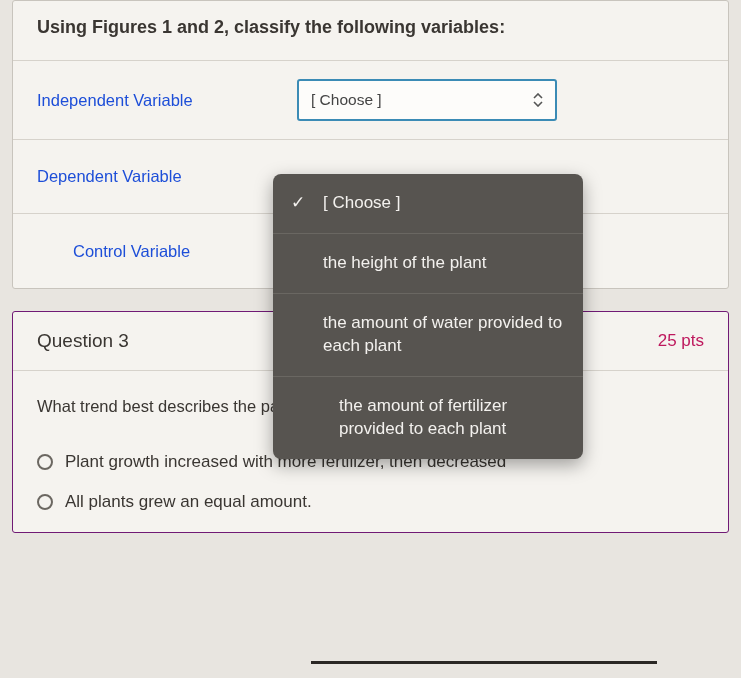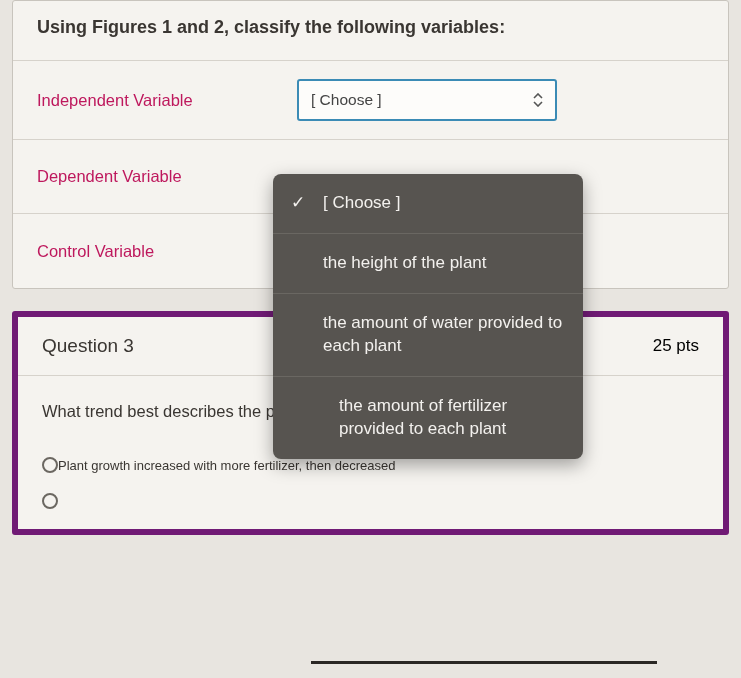--- a/index.html
+++ b/index.html
@@ -28,25 +28,25 @@
     .vars-table {
       border-top: 1px solid #d6d2cb;
     }
     .var-row {
       display: flex;
       align-items: center;
       border-bottom: 1px solid #d6d2cb;
       padding: 18px 24px;
       min-height: 74px;
     }
-    .var-row:last-child { border-bottom: none; }
+    .var-row:last-child { border-bottom: none; margin-left: 36px; }
     .var-label {
       flex: 0 0 260px;
       font-size: 16.5px;
-      color: #be185d;
+      color: #1d4ed8;
     }
     .select-box {
       width: 260px;
       height: 42px;
       border: 2px solid #3b8bb5;
       border-radius: 3px;
       background: #fdfcfa;
       display: flex;
       align-items: center;
       justify-content: space-between;
@@ -83,46 +83,47 @@
     .dropdown-item:last-child { border-bottom: none; margin-left: 16px; }
     .dropdown-item.selected .check {
       position: absolute;
       left: 18px;
       top: 50%;
       transform: translateY(-50%);
       font-size: 17px;
     }
     .q3-card {
       background: #f5f3ef;
-      border: 6px solid #701a75;
+      border: 1px solid #701a75;
       border-radius: 3px;
       margin: 0 12px 0 12px;
     }
     .q3-header {
       display: flex;
       justify-content: space-between;
       align-items: center;
       padding: 18px 24px;
       border-bottom: 1px solid #d6d2cb;
       font-size: 19px;
       color: #3a3632;
     }
-    .q3-pts { font-size: 17px; color: #000000; }
+    .q3-pts { font-size: 17px; color: #be185d; }
     .q3-body { padding: 26px 24px 10px 24px; }
     .q3-prompt {
       font-size: 16.5px;
       color: #3a3632;
       margin-bottom: 26px;
     }
     .q3-prompt b { font-weight: 700; }
     .radio-opt {
       display: flex;
       align-items: center;
+      gap: 12px;
       padding: 10px 0;
-      font-size: 13px;
+      font-size: 17px;
       color: #3a3632;
       cursor: pointer;
     }
     .radio-circle {
       width: 16px; height: 16px;
       border: 2px solid #6b6761;
       border-radius: 50%;
       flex-shrink: 0;
     }
     .partial-line {
@@ -184,17 +185,18 @@
   <div class="q3-body">
     <div class="q3-prompt">
       <span>What trend best describes the pattern shown in </span><b>Figure 2</b><span>?</span>
     </div>
     <div class="radio-opt">
       <span class="radio-circle"></span>
       <span>Plant growth increased with more fertilizer, then decreased</span>
     </div>
     <div class="radio-opt">
       <span class="radio-circle"></span>
+      <span>All plants grew an equal amount.</span>
     </div>
   </div>
 </div>
 
 <div class="partial-line"></div>
 
 </body></html>

